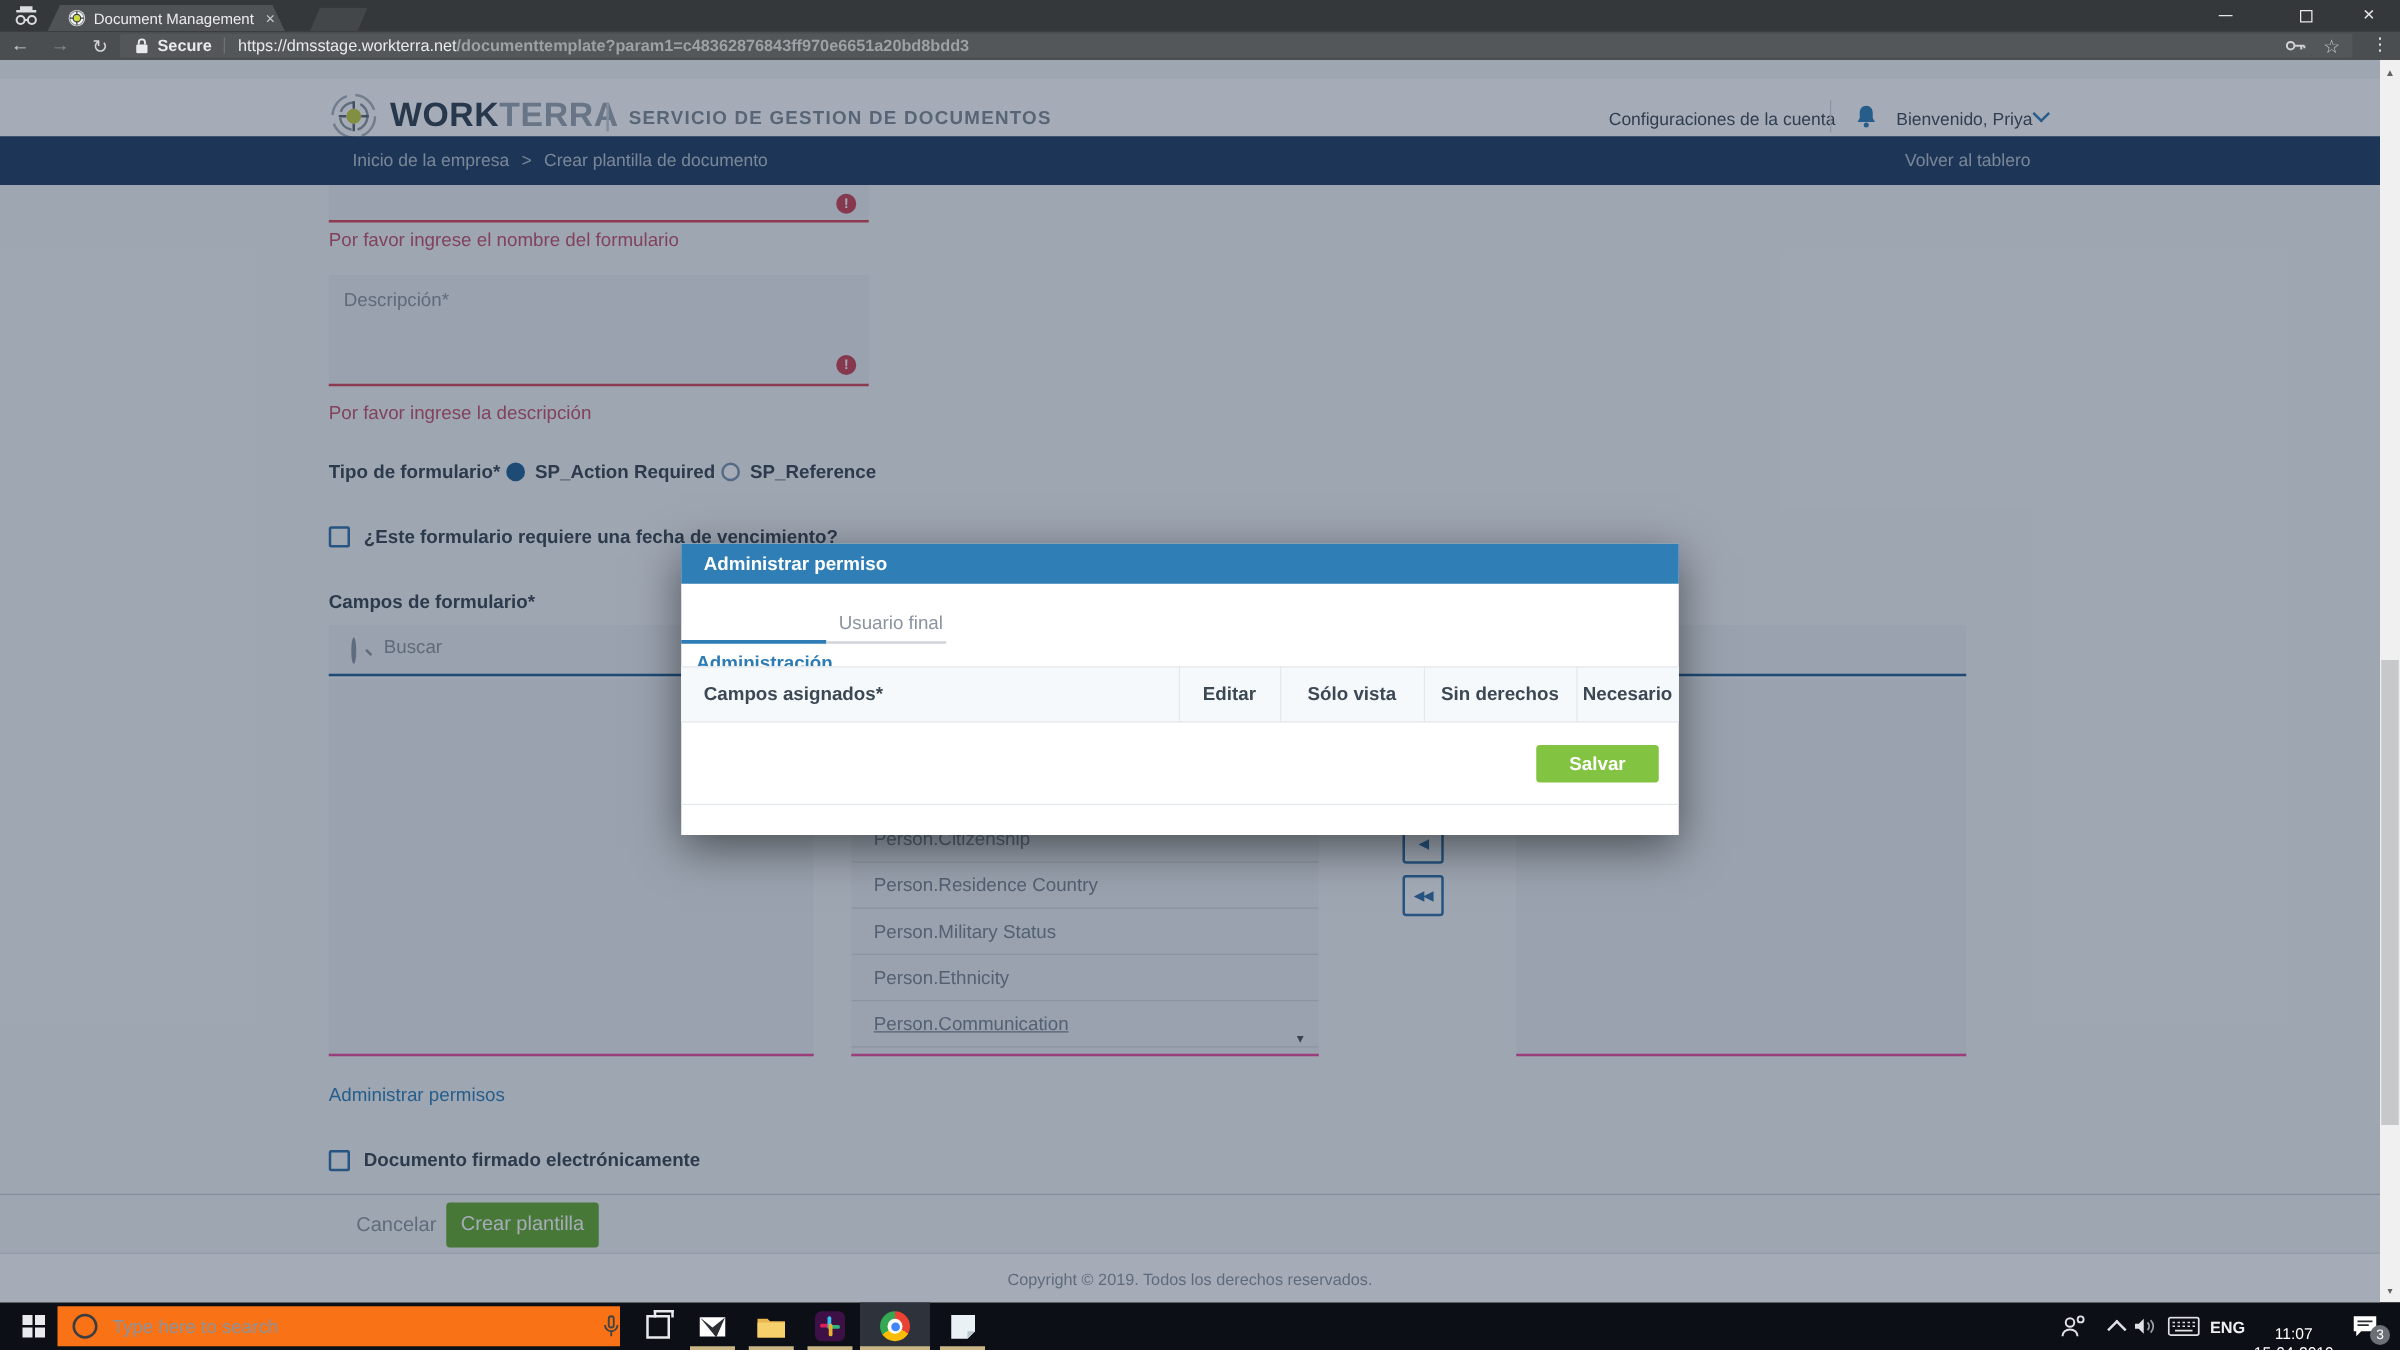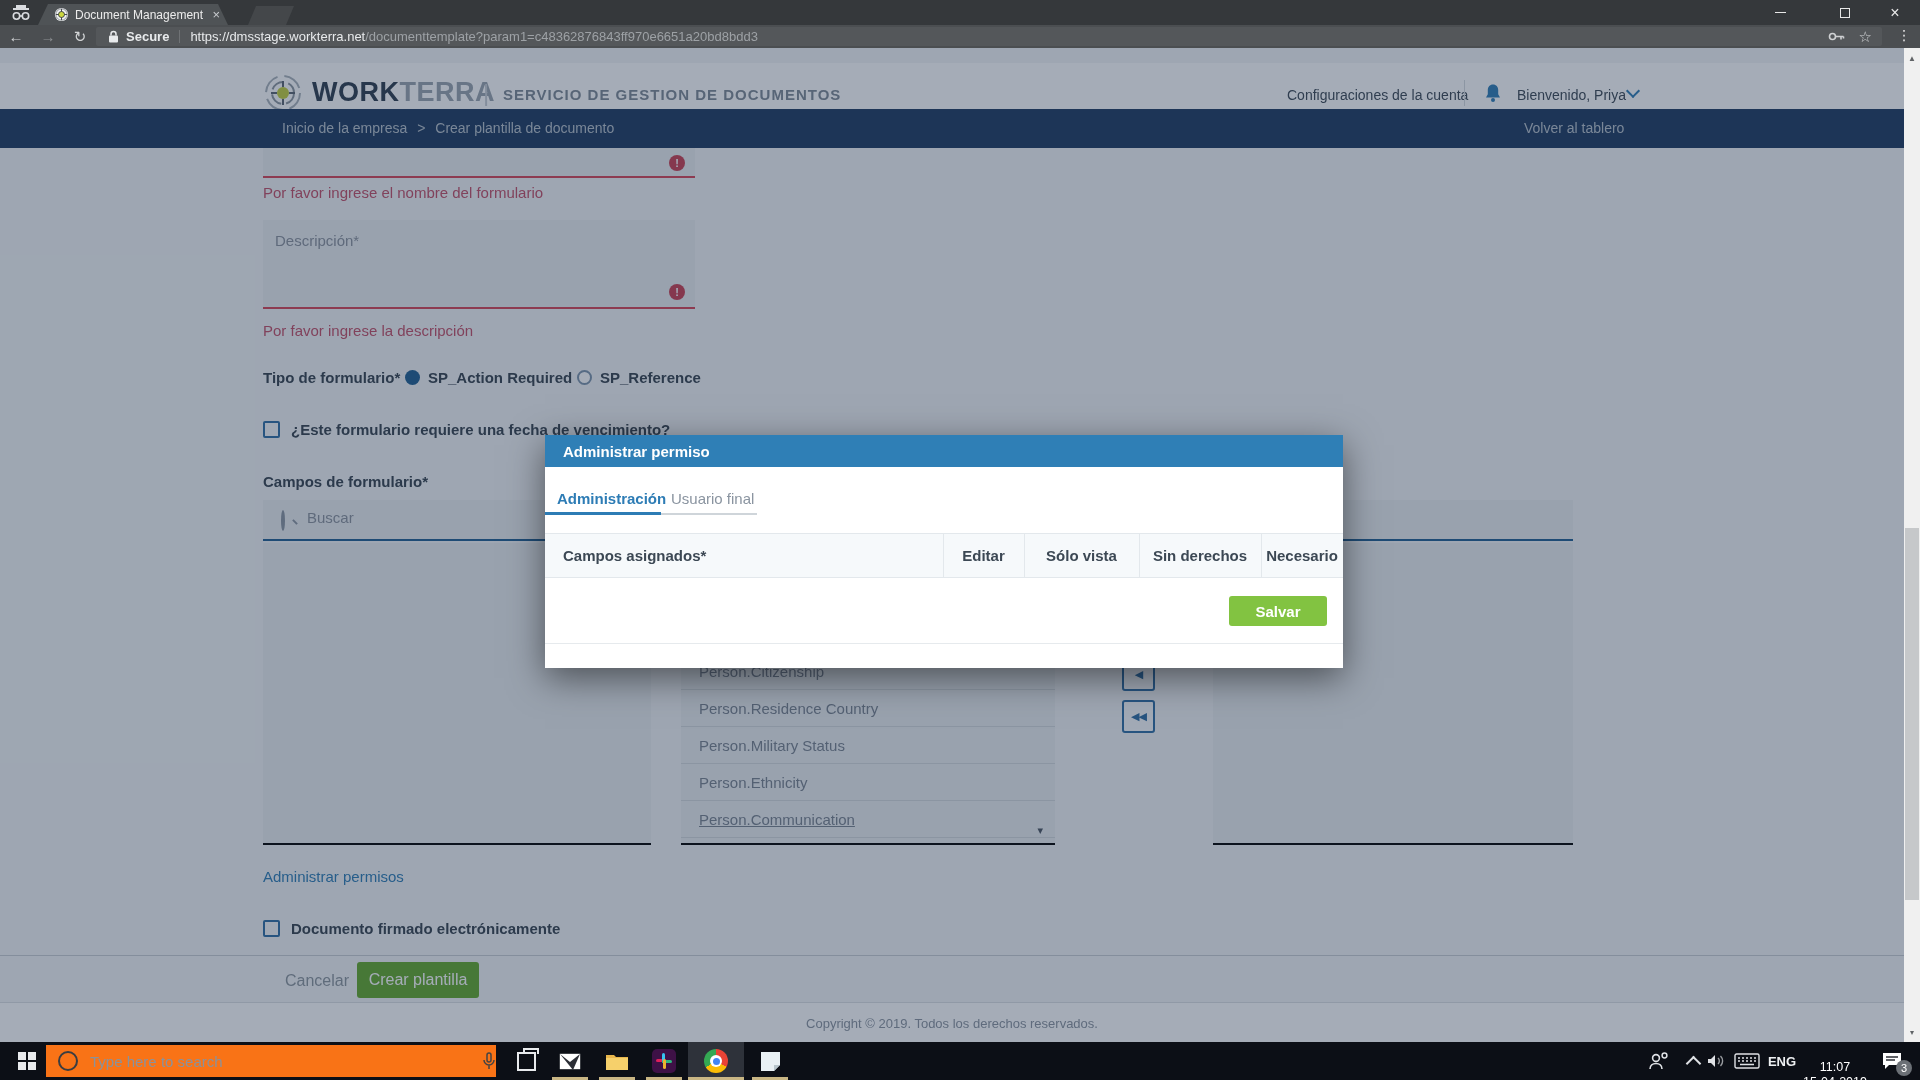--- a/index.html
+++ b/index.html
@@ -14,47 +14,47 @@
   .tab-title{color:#ececec;font-size:12px;white-space:nowrap;overflow:hidden;flex:1;}
   .tab-close{color:#c9cccf;font-size:13px;line-height:13px;}
   .newtab{position:absolute;left:248px;top:6px;width:46px;height:19px;background:#44474a;
           clip-path:polygon(8px 0,100% 0,calc(100% - 8px) 100%,0 100%);}
   .winbtn{position:absolute;top:0;height:25px;width:40px;display:flex;align-items:center;justify-content:center;color:#e8e8e8;font-size:13px;}
   .urlbar{position:absolute;left:0;top:25px;width:1920px;height:23px;background:#4b4e51;display:flex;align-items:center;}
   .navglyph{color:#d2d4d6;font-size:15px;width:32px;text-align:center;}
   .navglyph.dis{color:#8d9093;}
   .omnibox{position:absolute;left:96px;top:2px;width:1786px;height:19px;background:#54575a;border-radius:2px;
            display:flex;align-items:center;color:#e8eaec;font-size:13px;}
-  .urlpath{color:#9da1a5;}
+  .urlpath{color:#9da1a5;font-weight:bold;}
   .odiv{width:1px;height:13px;background:#6f7275;margin:0 10px;}
   
   .page{position:absolute;left:0;top:48px;width:1904px;height:994px;background:#f4f6f7;overflow:hidden;}
   .siteheader{position:absolute;left:0;top:15px;width:100%;height:61px;background:#ffffff;}
   .brand-bold{font-weight:bold;font-size:27px;color:#2e3c4d;letter-spacing:.5px;}
   .brand-light{font-weight:bold;font-size:27px;color:#9aa4ad;letter-spacing:.5px;}
   .crumbbar{position:absolute;left:0;top:61px;width:100%;height:39px;background:#1d3a5f;}
   .crumbtxt{color:#b7c1cb;font-size:14px;}
   .errtxt{color:#c34f68;font-size:15px;}
   .erricon{width:16px;height:16px;border-radius:50%;background:#ca3f51;color:#fff;font-size:11px;font-weight:bold;
            display:flex;align-items:center;justify-content:center;}
   .fieldbg{background:#ebeef1;}
   .lbl{font-size:15px;font-weight:bold;color:#36424e;}
-  .panel{background:#ebeef1;border-bottom:2px solid #000000;}
+  .panel{background:#ebeef1;border-bottom:2px solid #ec4899;}
   .listrow{position:absolute;left:0;width:100%;height:37px;border-bottom:1px solid #d4d9dd;
            display:flex;align-items:center;padding-left:18px;box-sizing:border-box;color:#78828e;font-size:15px;}
   .xferbtn{position:absolute;width:33px;height:33px;background:#fbfcfd;border:2px solid #2d6da3;border-radius:3px;
            color:#2d6da3;display:flex;align-items:center;justify-content:center;font-size:11px;letter-spacing:-1px;box-sizing:border-box;}
   .chkbox{width:17px;height:17px;border:2px solid #2d6da3;border-radius:2px;background:#f7f9fa;box-sizing:border-box;}
   .radio{width:15px;height:15px;border-radius:50%;box-sizing:border-box;}
   
   .dim{position:absolute;left:0;top:0;width:1904px;height:994px;background:rgba(30,48,75,.40);z-index:40;}
   .modal{position:absolute;left:545px;top:387px;width:798px;height:233px;background:#fff;z-index:50;
          box-shadow:0 10px 34px rgba(0,0,0,.5);}
   .modalhead{position:absolute;left:0;top:0;width:100%;height:32px;background:#2f7fb6;display:flex;align-items:center;}
-  .mtab-active{color:#2d7cb5;font-weight:bold;font-size:15px;}
+  .mtab-active{color:#2d7cb5;font-weight:bold;font-size:15px;margin-top:32px;}
   .mtab{color:#8a94a0;font-size:15px;}
   .mth{position:absolute;top:98px;height:45px;background:#f6f9fb;border-top:1px solid #e3e8ec;border-bottom:1px solid #e3e8ec;
        display:flex;align-items:center;box-sizing:border-box;}
   .mthc{font-size:15px;font-weight:bold;color:#3c4854;text-align:center;}
   .vline{position:absolute;top:98px;height:45px;width:1px;background:#e3e8ec;}
   .savebtn{position:absolute;background:#82c341;border-radius:3px;color:#fff;font-size:15px;font-weight:bold;
            display:flex;align-items:center;justify-content:center;}
   
   .sbar{position:absolute;left:1904px;top:48px;width:16px;height:994px;background:#f0f0f0;z-index:60;}
   .sthumb{position:absolute;left:1px;width:14px;background:#c6c8ca;}

